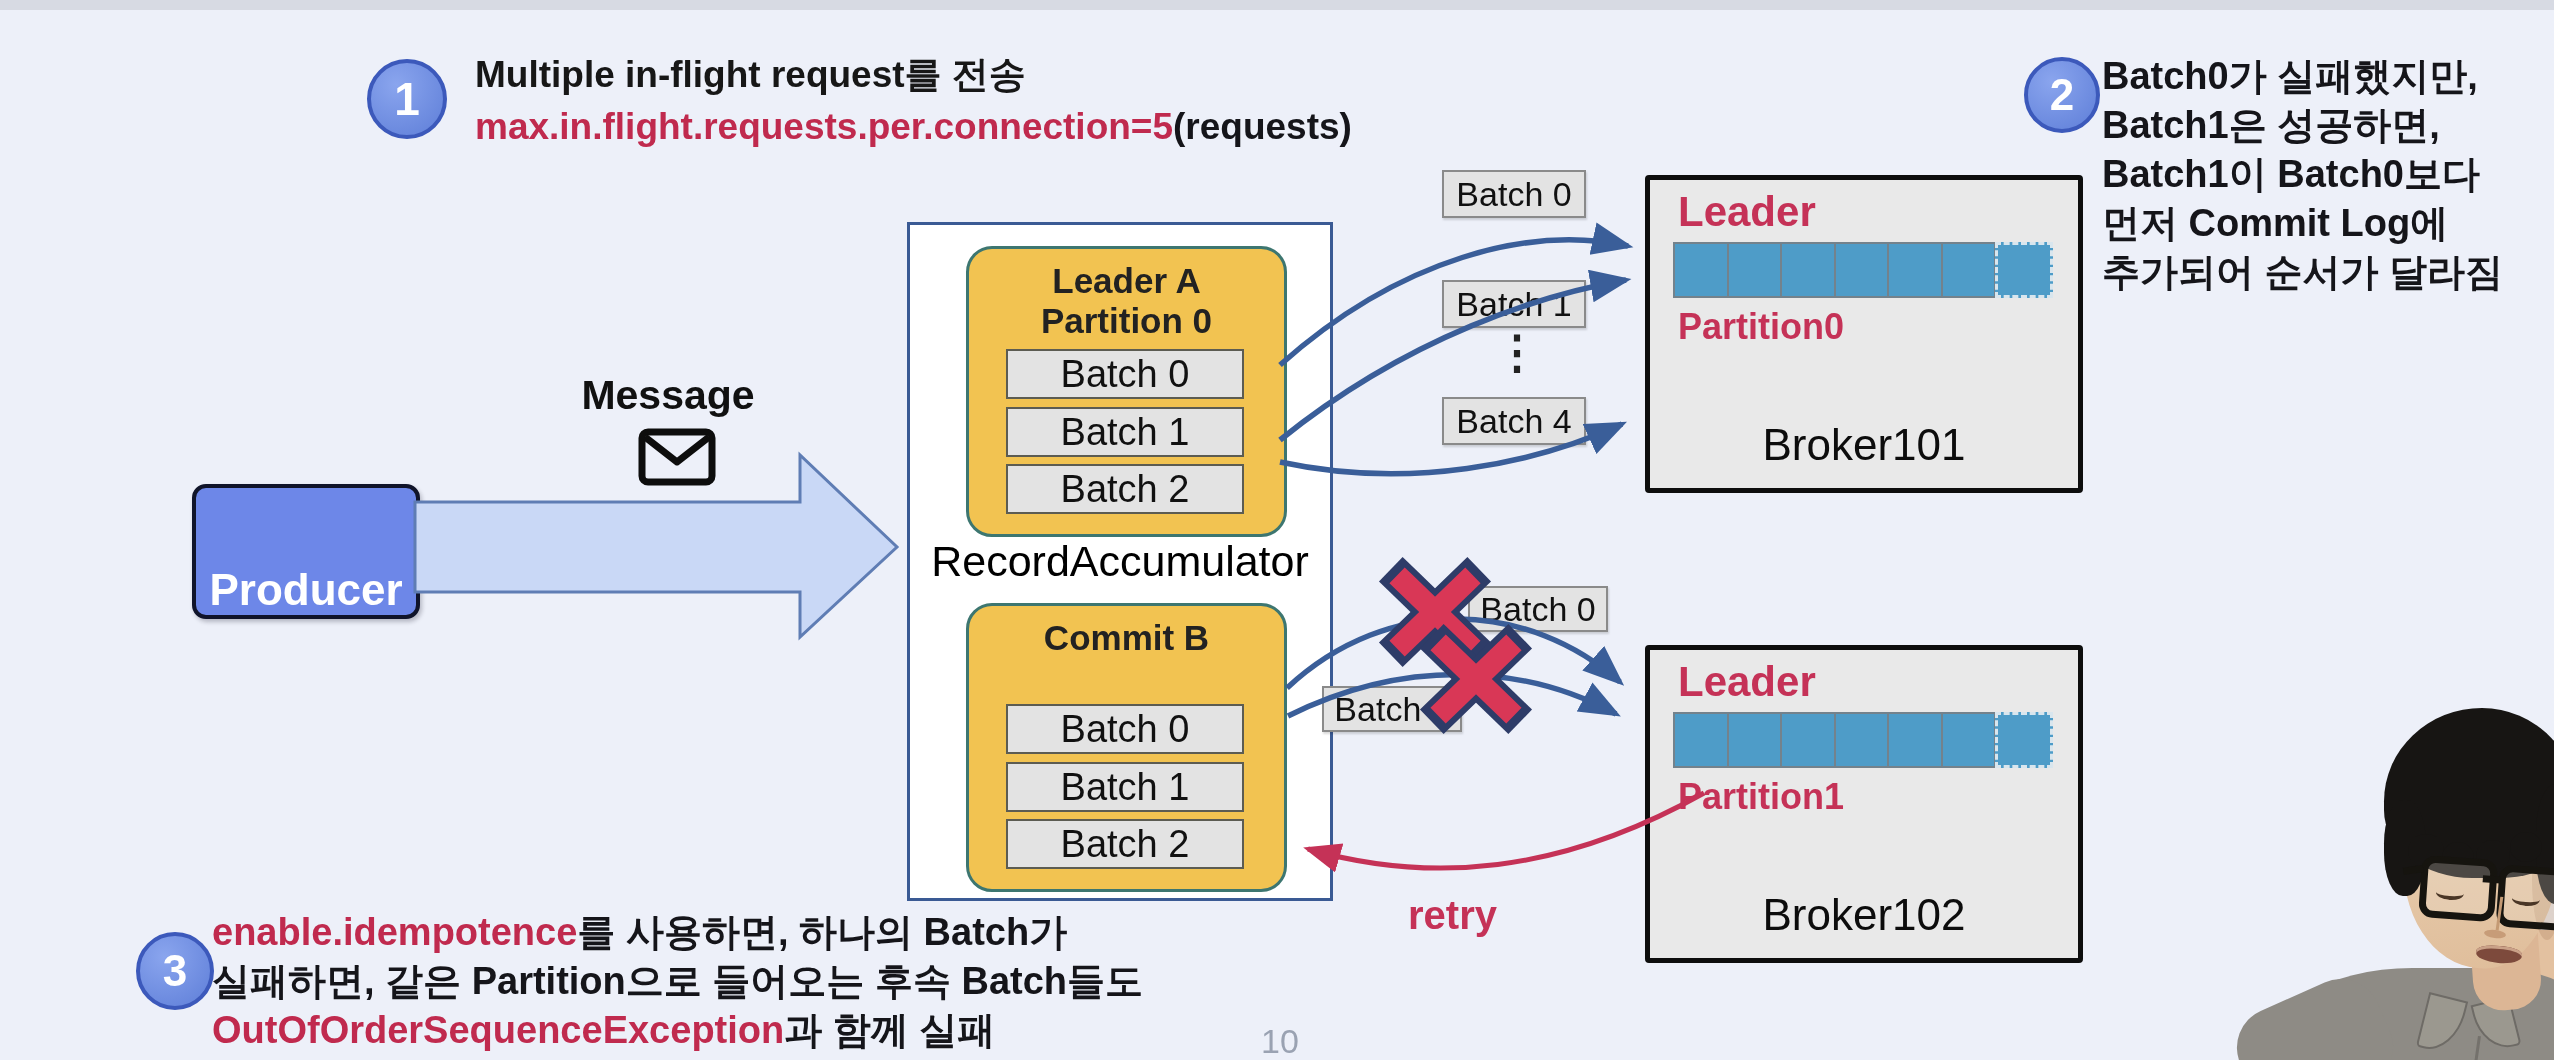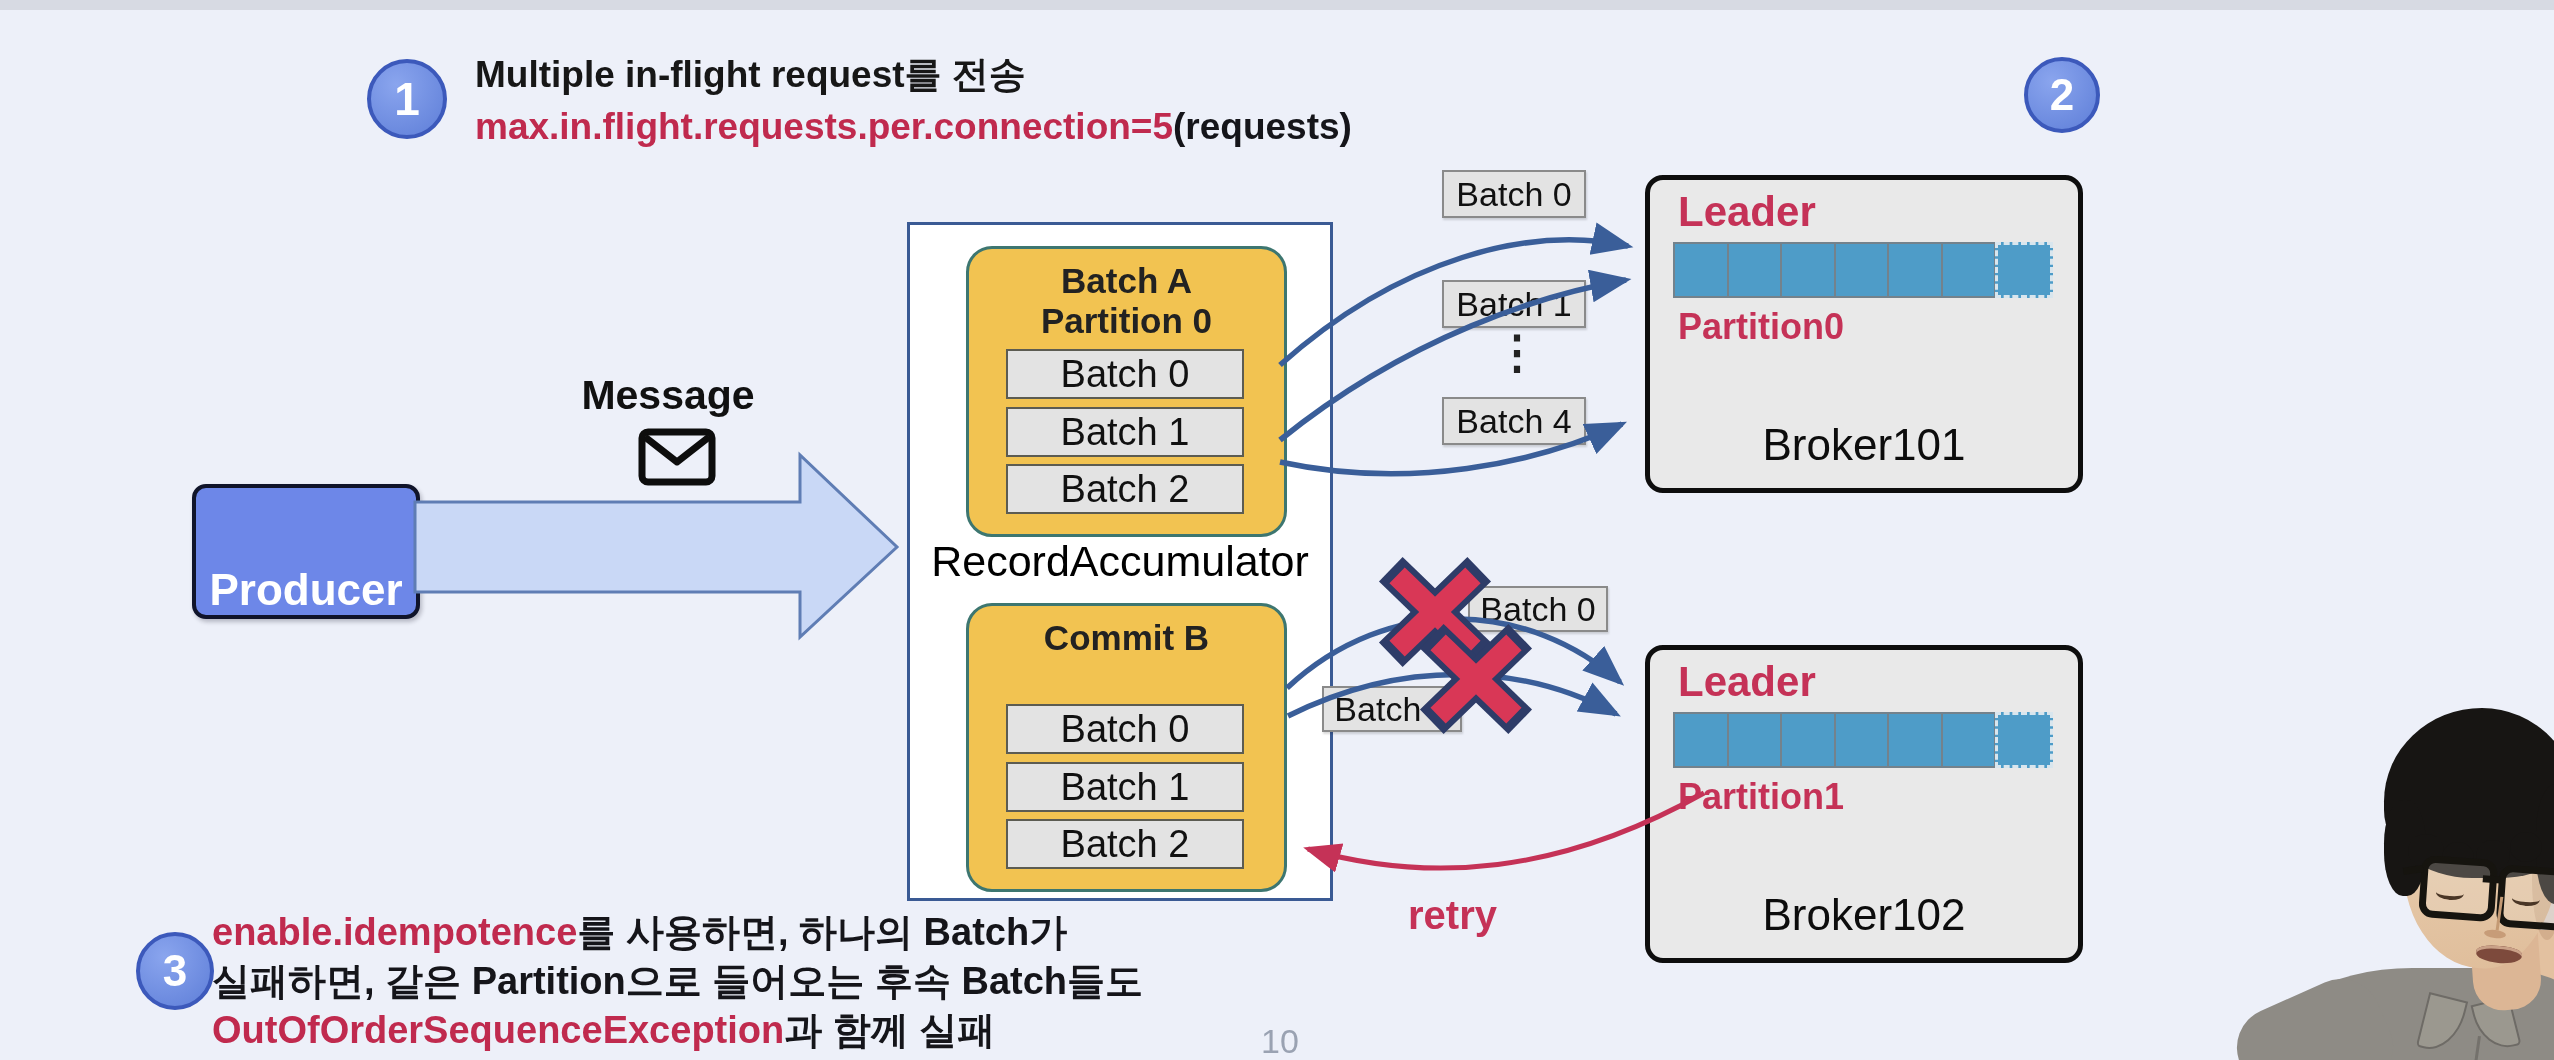--- a/index.html
+++ b/index.html
@@ -20,21 +20,21 @@
             font-size:44px;font-weight:600;box-shadow:2px 3px 4px rgba(20,20,40,.25);}
   .msglabel{left:560px;top:372px;width:216px;text-align:center;font-size:41px;font-weight:bold;color:#111;}
   
   .racc{left:907px;top:222px;width:420px;height:673px;background:#fff;border:3px solid #3a5a94;}
   .topiccard{position:absolute;left:56px;width:315px;background:#f2c351;border:3px solid #3d7670;border-radius:26px;}
   .topictitle{width:100%;text-align:center;font-size:35px;font-weight:bold;color:#222;line-height:40px;}
   .batchrow{position:absolute;left:37px;width:234px;height:46px;background:#e3e3e3;border:2px solid #5c5c52;
             display:flex;align-items:center;justify-content:center;font-size:38px;color:#111;}
   .racclabel{position:absolute;left:0;top:312px;width:100%;text-align:center;font-size:43px;color:#000000;}
   
-  .broker{width:428px;height:308px;background:#e9e9e9;border:5px solid #0d0d0d;border-radius:18px;}
+  .broker{width:428px;height:308px;background:#e9e9e9;border:5px solid #0d0d0d;border-radius:4px;}
   .leader{position:absolute;left:28px;top:8px;font-size:42px;font-weight:600;color:#c53257;}
   .logbar{position:absolute;left:23px;top:62px;width:380px;height:56px;display:flex;}
   .seg{flex:1;background:#4e9cc8;border:2px solid #73828c;margin-left:-2px;}
   .seg:first-child{margin-left:0;}
   .seg.dashed{border:3px dashed #d9e6ee;margin-left:-1px;}
   .partlabel{position:absolute;left:28px;top:126px;font-size:36px;font-weight:600;color:#c53257;}
   .brokername{position:absolute;left:0;bottom:18px;width:100%;text-align:center;font-size:44px;color:#0c0c0c;}
   
   .flabel{background:#e3e3e3;border:2px solid #8a8a8a;display:flex;align-items:center;justify-content:center;
           font-size:34px;color:#111;box-shadow:1px 2px 2px rgba(0,0,0,.15);}
@@ -57,20 +57,27 @@
     <span>1</span>
   </div>
   <div class="abs notetext" style="left:475px;top:50px;font-size:37px;color:#171717;">Multiple in-flight request를 전송</div>
   <div class="abs notetext" style="left:475px;top:102px;font-size:37px;">
     <span class="red">max.in.flight.requests.per.connection=5</span><span>(requests)</span>
   </div>
 
   <div class="abs numcircle" style="left:2024px;top:57px;width:68px;height:68px;font-size:44px;">
     <span>2</span>
   </div>
+  <div class="abs" style="left:2102px;top:52px;">
+    <div class="notetext">Batch0가 실패했지만,</div>
+    <div class="notetext">Batch1은 성공하면,</div>
+    <div class="notetext">Batch1이 Batch0보다</div>
+    <div class="notetext">먼저 Commit Log에</div>
+    <div class="notetext">추가되어 순서가 달라짐</div>
+  </div>
 
   <div class="abs numcircle" style="left:136px;top:932px;width:70px;height:70px;font-size:44px;">
     <span>3</span>
   </div>
   <div class="abs" style="left:212px;top:908px;">
     <div class="notetext">
       <span class="red">enable.idempotence</span><span>를 사용하면, 하나의 Batch가</span>
     </div>
     <div class="notetext">실패하면, 같은 Partition으로 들어오는 후속 Batch들도</div>
     <div class="notetext">
@@ -84,21 +91,21 @@
   <div class="abs msglabel">Message</div>
   <div class="abs" style="left:638px;top:428px;width:78px;height:58px;">
     <svg width="78" height="58" viewBox="0 0 78 58">
       <rect x="4" y="4" width="70" height="50" rx="6" fill="#edf0f9" stroke="#0d0d0d" stroke-width="7"></rect>
       <path d="M7,9 L39,34 L71,9" fill="none" stroke="#0d0d0d" stroke-width="7" stroke-linejoin="round"></path>
     </svg>
   </div>
 
   <div class="abs racc">
     <div class="topiccard" style="top:21px;height:285px;">
-      <div class="topictitle" style="margin-top:12px;">Batch A</div>
+      <div class="topictitle" style="margin-top:12px;">Leader A</div>
       <div class="topictitle">Partition 0</div>
       <div class="batchrow" style="top:100px;">Batch 0</div>
       <div class="batchrow" style="top:158px;">Batch 1</div>
       <div class="batchrow" style="top:215px;">Batch 2</div>
     </div>
     <div class="racclabel">RecordAccumulator</div>
     <div class="topiccard" style="top:378px;height:283px;">
       <div class="topictitle" style="margin-top:12px;">Commit B</div>
       <div class="batchrow" style="top:98px;">Batch 0</div>
       <div class="batchrow" style="top:156px;">Batch 1</div>

